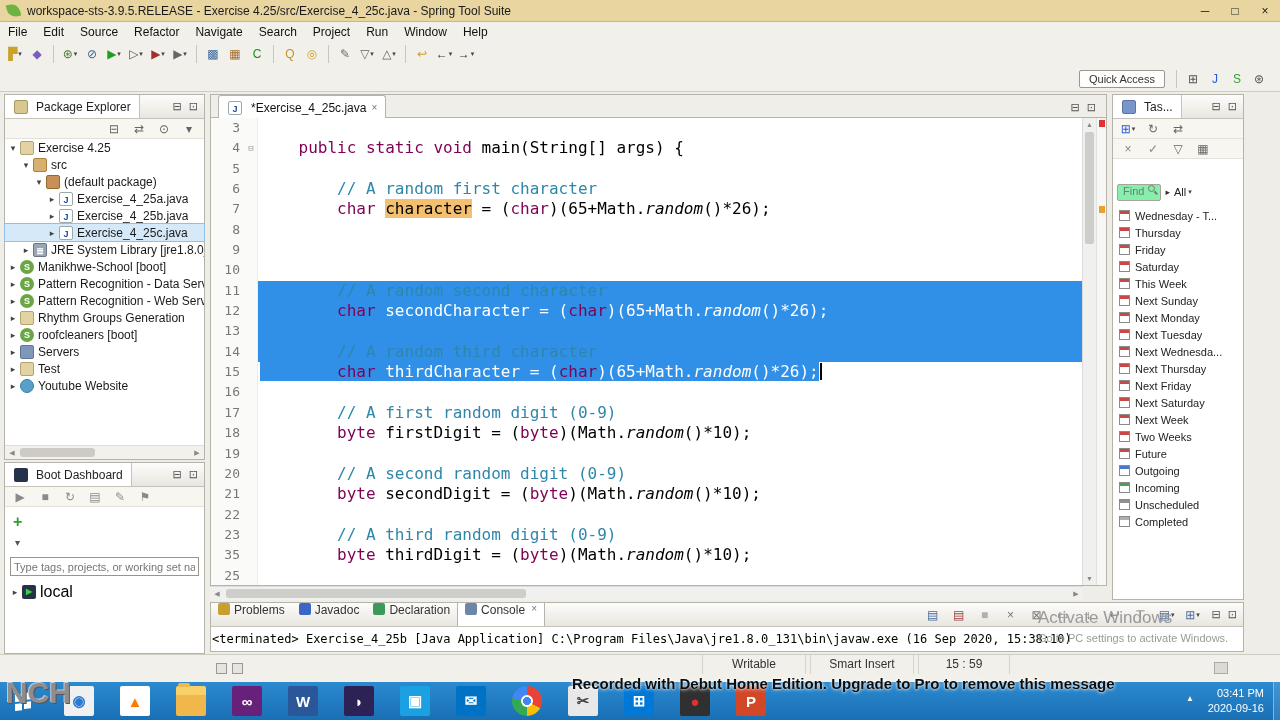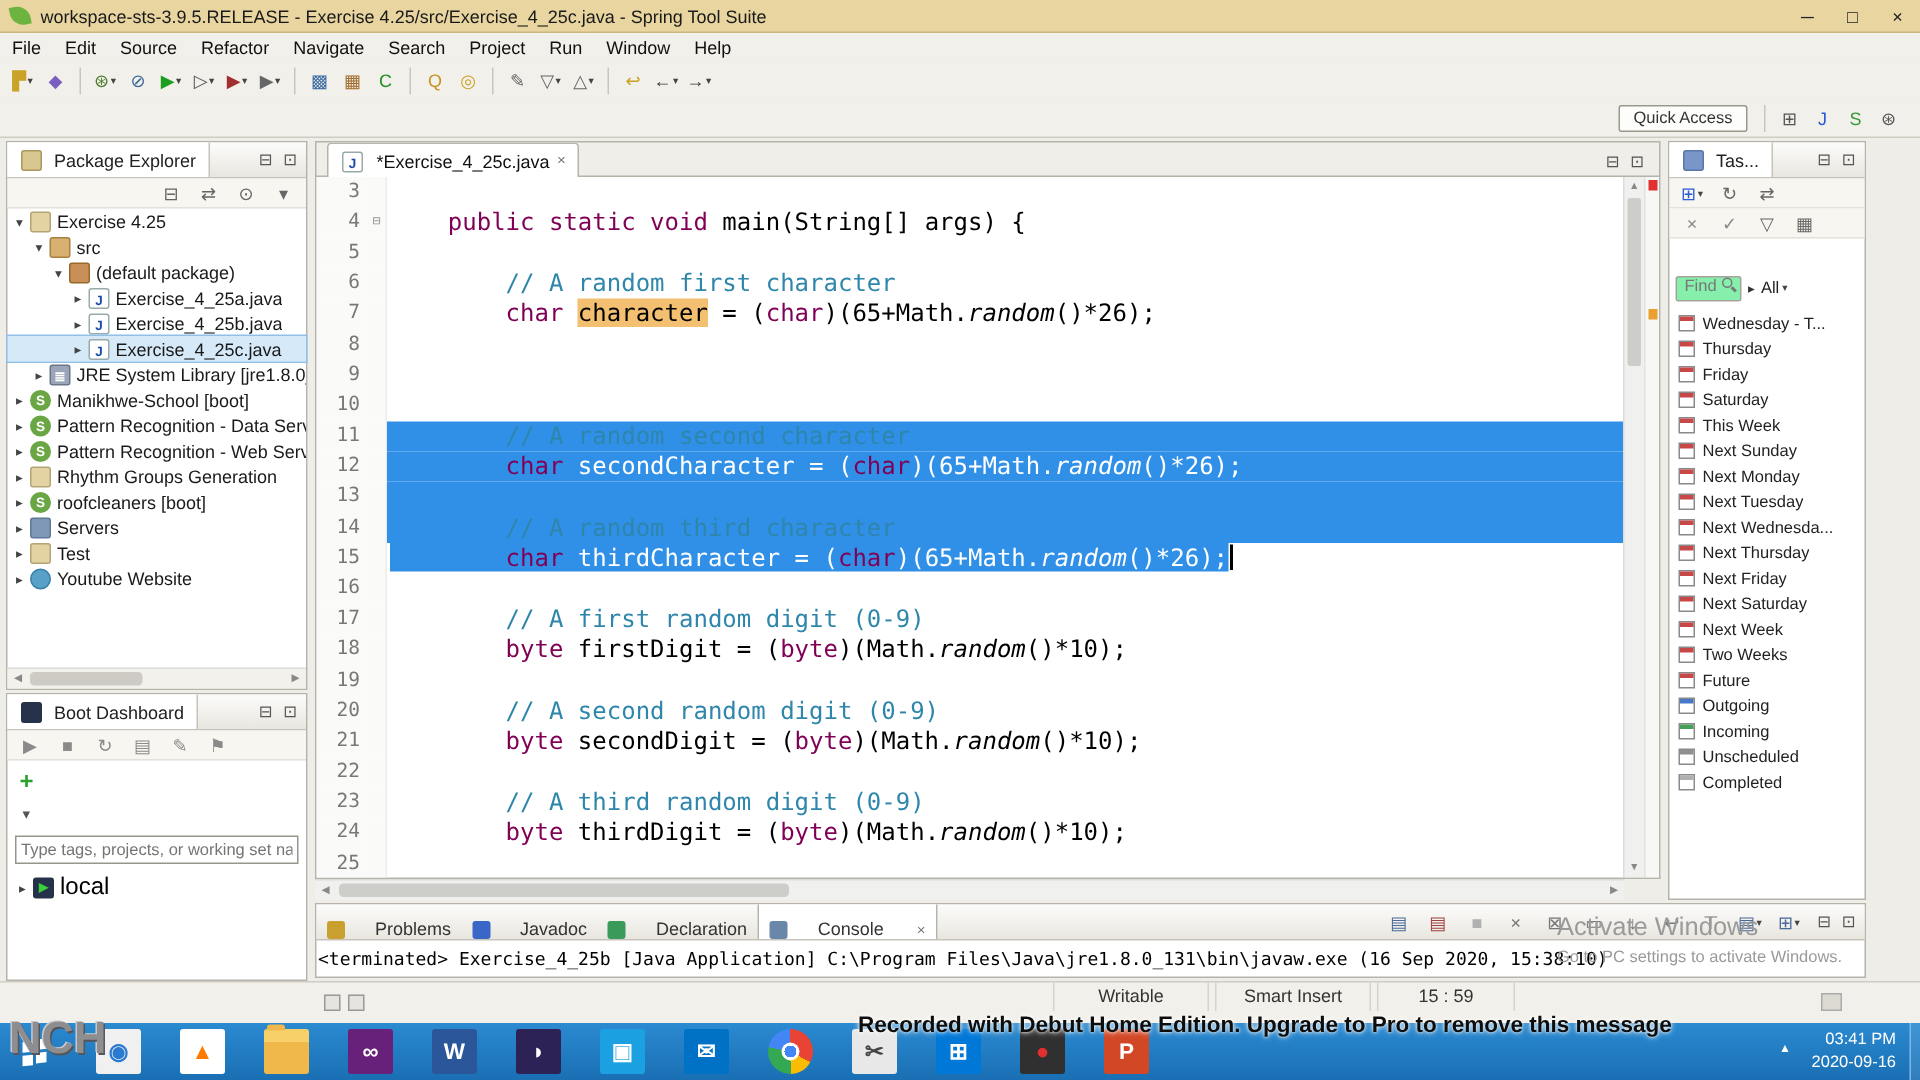--- a/index.html
+++ b/index.html
@@ -100,21 +100,21 @@
   .tkrow{display:flex;align-items:center;height:17px;font-size:11px;color:#222;padding-left:4px;white-space:nowrap;overflow:hidden}
   .tklab{overflow:hidden}
   .cal{width:11px;height:11px;border:1px solid #8a8a8a;background:#fff;margin:0 5px 0 2px;position:relative;flex:0 0 auto}
   .cal::before{content:"";position:absolute;left:0;right:0;top:0;height:3px;background:#c84848}
   .cal-outgoing::before{background:#4878c8}
   .cal-incoming::before{background:#48a058}
   .cal-unscheduled::before{background:#909090}
   .cal-completed::before{background:#b0b0b0}
   
   #console{left:210px;top:602px;width:1034px;height:50px}
-  .ctab{display:flex;align-items:flex-end;gap:20px;padding:0 7px;height:100%;color:#333;font-size:12px}
+  .ctab{display:flex;align-items:flex-start;gap:4px;padding:0 7px;height:100%;color:#333;font-size:12px}
   .ctab.active{background:#fff;border:1px solid #b6b3ab;border-top:none;border-bottom:none}
   .cticon{width:12px;height:12px;border-radius:2px;flex:0 0 auto}
   .ct-problems{background:#c8a030}.ct-javadoc{background:#3a66c8}.ct-declaration{background:#3a9a5a}.ct-console{background:#6a86a8}
   .ctx{color:#777;font-size:10px;margin-left:2px}
   .ccontent{font:12px "DejaVu Sans Mono",monospace;color:#000;padding:5px 1px;white-space:nowrap;overflow:hidden}
   
   #status{position:absolute;left:0;top:654px;width:1280px;height:28px;background:#f2f0ea;border-top:1px solid #cfccc2;font-size:12px;color:#333}
   .stq{position:absolute;width:11px;height:11px;border:1px solid #999;background:#e6e4de;top:8px}
   .seg{position:absolute;top:0;height:19px;line-height:19px;text-align:center;border-left:1px solid #d6d3c9;border-right:1px solid #d6d3c9}
   .st-right{position:absolute;right:52px;top:7px;width:14px;height:12px;background:#dcdad2;border:1px solid #aaa}
@@ -449,21 +449,21 @@
           <div class="cl"><span class="lnum">14</span><span class="fold"></span><span class="ltext fill selbg"><span class="tok-p">		</span><span class="tok-c">// A random third character</span></span></div>
           <div class="cl"><span class="lnum">15</span><span class="fold"></span><span class="ltext"><span class="selbg"><span class="tok-p">		</span><span class="tok-k">char</span><span class="tok-p"> thirdCharacter = (</span><span class="tok-k">char</span><span class="tok-p">)(65+Math.</span><span class="tok-m">random</span><span class="tok-p">()*26);</span></span><span class="caret"></span></span></div>
           <div class="cl"><span class="lnum">16</span><span class="fold"></span><span class="ltext"></span></div>
           <div class="cl"><span class="lnum">17</span><span class="fold"></span><span class="ltext"><span class="tok-p">		</span><span class="tok-c">// A first random digit (0-9)</span></span></div>
           <div class="cl"><span class="lnum">18</span><span class="fold"></span><span class="ltext"><span class="tok-p">		</span><span class="tok-k">byte</span><span class="tok-p"> firstDigit = (</span><span class="tok-k">byte</span><span class="tok-p">)(Math.</span><span class="tok-m">random</span><span class="tok-p">()*10);</span></span></div>
           <div class="cl"><span class="lnum">19</span><span class="fold"></span><span class="ltext"></span></div>
           <div class="cl"><span class="lnum">20</span><span class="fold"></span><span class="ltext"><span class="tok-p">		</span><span class="tok-c">// A second random digit (0-9)</span></span></div>
           <div class="cl"><span class="lnum">21</span><span class="fold"></span><span class="ltext"><span class="tok-p">		</span><span class="tok-k">byte</span><span class="tok-p"> secondDigit = (</span><span class="tok-k">byte</span><span class="tok-p">)(Math.</span><span class="tok-m">random</span><span class="tok-p">()*10);</span></span></div>
           <div class="cl"><span class="lnum">22</span><span class="fold"></span><span class="ltext"></span></div>
           <div class="cl"><span class="lnum">23</span><span class="fold"></span><span class="ltext"><span class="tok-p">		</span><span class="tok-c">// A third random digit (0-9)</span></span></div>
-          <div class="cl"><span class="lnum">24</span><span class="fold"></span><span class="ltext"><span class="tok-p">		</span><span class="tok-k">byte</span><span class="tok-p"> thirdDigit = (</span><span class="tok-k">byte</span><span class="tok-p">)(Math.</span><span class="tok-m">random</span><span class="tok-p">()*10);</span></span></div>
+          <div class="cl"><span class="lnum">35</span><span class="fold"></span><span class="ltext"><span class="tok-p">		</span><span class="tok-k">byte</span><span class="tok-p"> thirdDigit = (</span><span class="tok-k">byte</span><span class="tok-p">)(Math.</span><span class="tok-m">random</span><span class="tok-p">()*10);</span></span></div>
           <div class="cl"><span class="lnum">25</span><span class="fold"></span><span class="ltext"></span></div>
         </div>
       <div class="vsb">
         <span class="va up">▲</span>
         <span class="vthumb"></span>
         <span class="va dn">▼</span>
       </div>
       <div class="ruler">
         <span class="mark red"></span>
         <span class="mark orange"></span>

